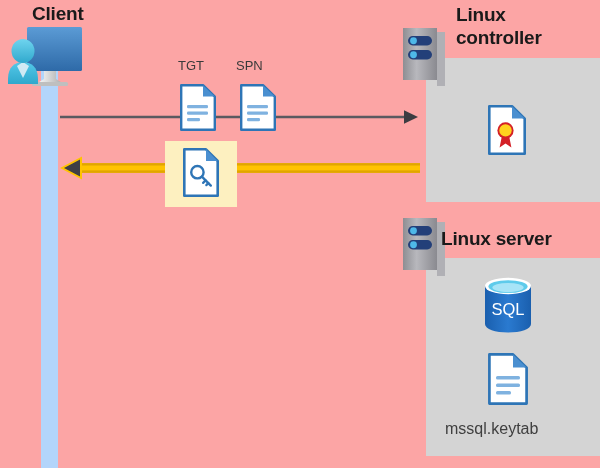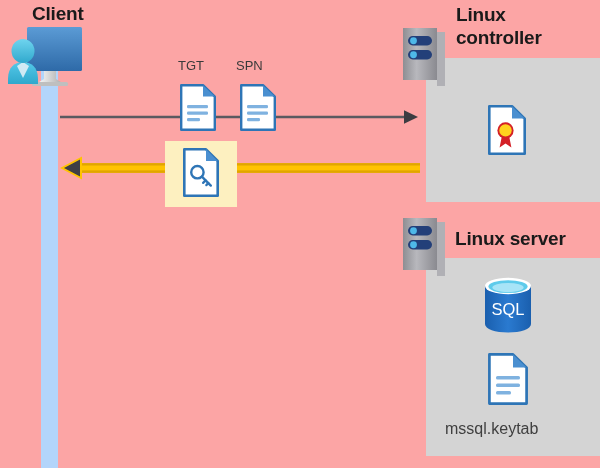--- a/index.html
+++ b/index.html
@@ -214,21 +214,21 @@
       </defs>
       <rect x="0" y="0" width="34" height="52" fill="url(#gsrv2)"></rect>
       <rect x="34" y="4" width="8" height="54" fill="#b0b0b5"></rect>
       <rect x="5" y="8" width="24" height="9.5" rx="4.75" fill="#233f79"></rect>
       <circle cx="10.5" cy="12.75" r="3.4" fill="#4eb8e8"></circle>
       <rect x="5" y="22" width="24" height="9.5" rx="4.75" fill="#233f79"></rect>
       <circle cx="10.5" cy="26.75" r="3.4" fill="#4eb8e8"></circle>
     </svg>
   </div>
 
-  <div class="heading" style="left:455px; top:227px;">Linux server</div>
+  <div class="heading" style="left:441px; top:227px;">Linux server</div>
 
   <div class="client-icon" style="left:483px; top:277px; width:50px; height:56px;">
     <svg width="50" height="56" viewBox="0 0 50 56">
       <defs>
         <linearGradient id="gsql" x1="0" y1="0" x2="1" y2="0">
           <stop offset="0%" stop-color="#1a5fae"></stop>
           <stop offset="50%" stop-color="#2a7ad0"></stop>
           <stop offset="100%" stop-color="#1a5fae"></stop>
         </linearGradient>
       </defs>

